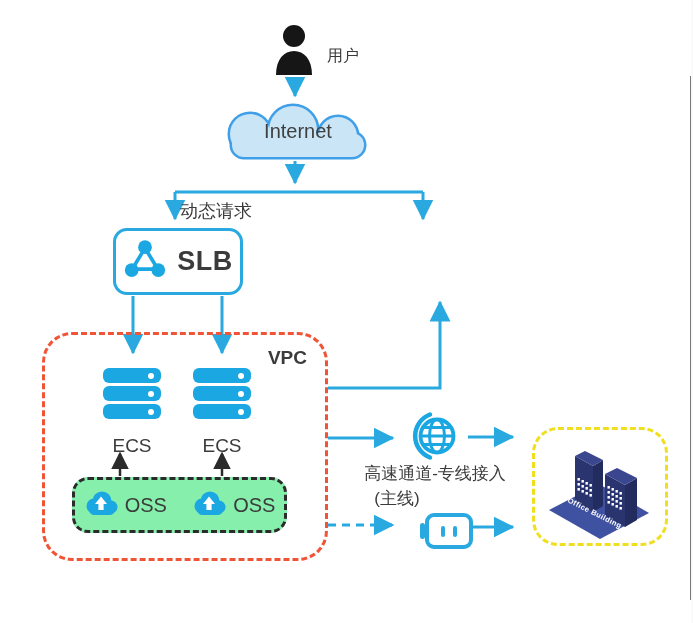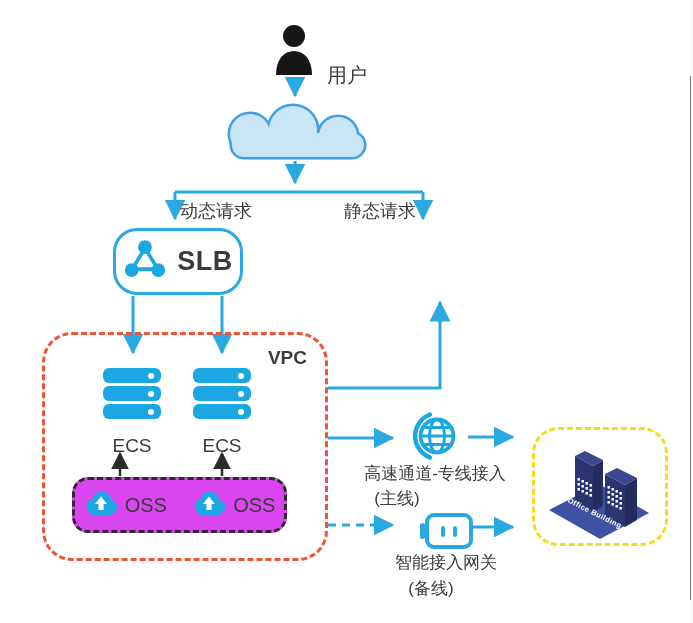--- a/index.html
+++ b/index.html
@@ -4,37 +4,37 @@
 <style>
   html,body{margin:0;padding:0;background:#fff;}
   body{font-family:"Liberation Sans","DejaVu Sans",sans-serif;}
   #stage{position:relative;width:693px;height:623px;background:#ffffff;overflow:hidden;}
   .abs{position:absolute;}
   .lbl{color:#3b3b3b;white-space:nowrap;}
   
   #wires{position:absolute;left:0;top:0;width:693px;height:623px;pointer-events:none;}
   
   .svc-box{position:absolute;display:flex;align-items:center;justify-content:center;gap:10px;
-    background:#fff;border:3px solid #29A9E0;border-radius:24px;}
+    background:#fff;border:3px solid #29A9E0;border-radius:14px;}
   .svc-label{font-size:27px;font-weight:bold;color:#3b3b3b;letter-spacing:.5px;}
   
   .cloud-wrap{position:absolute;}
   .cloud-text{position:absolute;left:0;top:17px;width:100%;text-align:center;
     font-size:20px;color:#3f3f3f;}
   
   .vpc{position:absolute;border:3px dashed #F05436;border-radius:30px;}
   .vpc-tag{position:absolute;top:12px;right:18px;font-size:19px;font-weight:bold;color:#3b3b3b;}
   
   .ecs{position:absolute;width:58px;text-align:center;}
   .ecs-bar{position:relative;width:58px;height:15px;background:#1BA7E2;border-radius:6px;margin-bottom:3px;}
   .ecs-bar::after{content:"";position:absolute;right:7px;top:4.5px;width:6px;height:6px;border-radius:50%;background:#fff;}
   .ecs-name{margin-top:16px;font-size:19px;color:#3b3b3b;}
   
   .oss-box{position:absolute;border:3px dashed #2B2B2B;border-radius:16px;display:flex;
-    align-items:center;justify-content:space-around;background:#d946ef;gap:8px;}
+    align-items:center;justify-content:space-around;background:#86efac;gap:8px;}
   .oss-item{display:flex;align-items:center;gap:7px;}
   .oss-name{font-size:20px;color:#3b3b3b;}
   
   .sag-icon{position:absolute;width:40px;height:28px;border:4px solid #29A9E0;border-radius:9px;
     display:flex;align-items:center;justify-content:center;gap:8px;background:#fff;}
   .sag-slot{width:4px;height:11px;background:#29A9E0;border-radius:2px;}
   .sag-tab{position:absolute;left:-9px;top:6px;width:5px;height:16px;background:#29A9E0;border-radius:3px;}
   
   .idc-box{position:absolute;border:3px dashed #F0DF1F;border-radius:26px;background:#fff;}
   .small-cap{font-size:17px;color:#3b3b3b;text-align:center;}
@@ -80,41 +80,41 @@
 
     <path d="M470,527 H513" stroke="#29A9E0" stroke-width="3" fill="none" marker-end="url(#ah)"></path>
   </svg>
 
   <div class="abs" style="left:272px;top:24px;width:44px;height:52px;">
     <svg width="44" height="52" viewBox="0 0 44 52">
       <circle cx="22" cy="12" r="11" fill="#161616"></circle>
       <path d="M4,51 C4,35 12,27 22,27 C32,27 40,35 40,51 Z" fill="#161616"></path>
     </svg>
   </div>
-  <div class="abs lbl" style="left:327px;top:62px;font-size:20px;">用户</div>
+  <div class="abs lbl" style="left:327px;top:46px;font-size:16px;">用户</div>
 
   <div class="cloud-wrap" style="left:208px;top:103px;width:180px;height:58px;">
     <svg width="180" height="58" viewBox="0 0 180 58">
       <g stroke="#3F9FE8" stroke-width="5" fill="#C9E5F6">
         <circle cx="42" cy="31" r="20"></circle>
         <circle cx="85" cy="27" r="24"></circle>
         <circle cx="130" cy="33" r="19"></circle>
         <rect x="24" y="30" width="132" height="24" rx="12"></rect>
       </g>
       <g fill="#C9E5F6">
         <circle cx="42" cy="31" r="20"></circle>
         <circle cx="85" cy="27" r="24"></circle>
         <circle cx="130" cy="33" r="19"></circle>
         <rect x="24" y="30" width="132" height="24" rx="12"></rect>
       </g>
     </svg>
+    <div class="cloud-text">Internet</div>
   </div>
 
   <div class="abs lbl" style="left:180px;top:199px;font-size:18px;">动态请求</div>
-  <div class="abs lbl" style="left:344px;top:199px;font-size:18px;">静态请求</div>
 
   <div class="svc-box" style="left:113px;top:228px;width:124px;height:61px;">
     <span>
       <svg width="44" height="44" viewBox="0 0 48 48">
         <g stroke="#1BA7E2" stroke-width="4" fill="none">
           <path d="M24,11 L10,34 M24,11 L38,34 M10,34 L38,34"></path>
         </g>
         <circle cx="24" cy="10" r="7.5" fill="#1BA7E2"></circle>
         <circle cx="9.5" cy="35" r="7.5" fill="#1BA7E2"></circle>
         <circle cx="38.5" cy="35" r="7.5" fill="#1BA7E2"></circle>
@@ -184,22 +184,20 @@
     </svg>
   </div>
   <div class="abs small-cap" style="left:352px;top:487px;width:90px;">(主线)</div>
   <div class="abs small-cap" style="left:352px;top:462px;width:166px;">高速通道-专线接入</div>
 
   <div class="sag-icon" style="left:425px;top:513px;">
     <div class="sag-tab"></div>
     <div class="sag-slot"></div>
     <div class="sag-slot"></div>
   </div>
-  <div class="abs small-cap" style="left:386px;top:551px;width:120px;">智能接入网关</div>
-  <div class="abs small-cap" style="left:386px;top:577px;width:90px;">(备线)</div>
 
   <div class="idc-box" style="left:532px;top:427px;width:130px;height:113px;">
     <svg width="112" height="104" viewBox="0 0 112 104" style="position:absolute;left:8px;top:6px;">
       <polygon points="6,74 56,48 106,77 57,103" fill="#3F51A1"></polygon>
 
       <polygon points="32,20 32,66 50,76 50,30" fill="#2A3570"></polygon>
       <polygon points="50,30 50,76 60,70 60,24" fill="#222C5E"></polygon>
       <polygon points="32,20 42,15 60,24 50,30" fill="#3A478F"></polygon>
       <g fill="#fff">
         <rect x="34.5" y="42" width="2.4" height="2.6"></rect>

